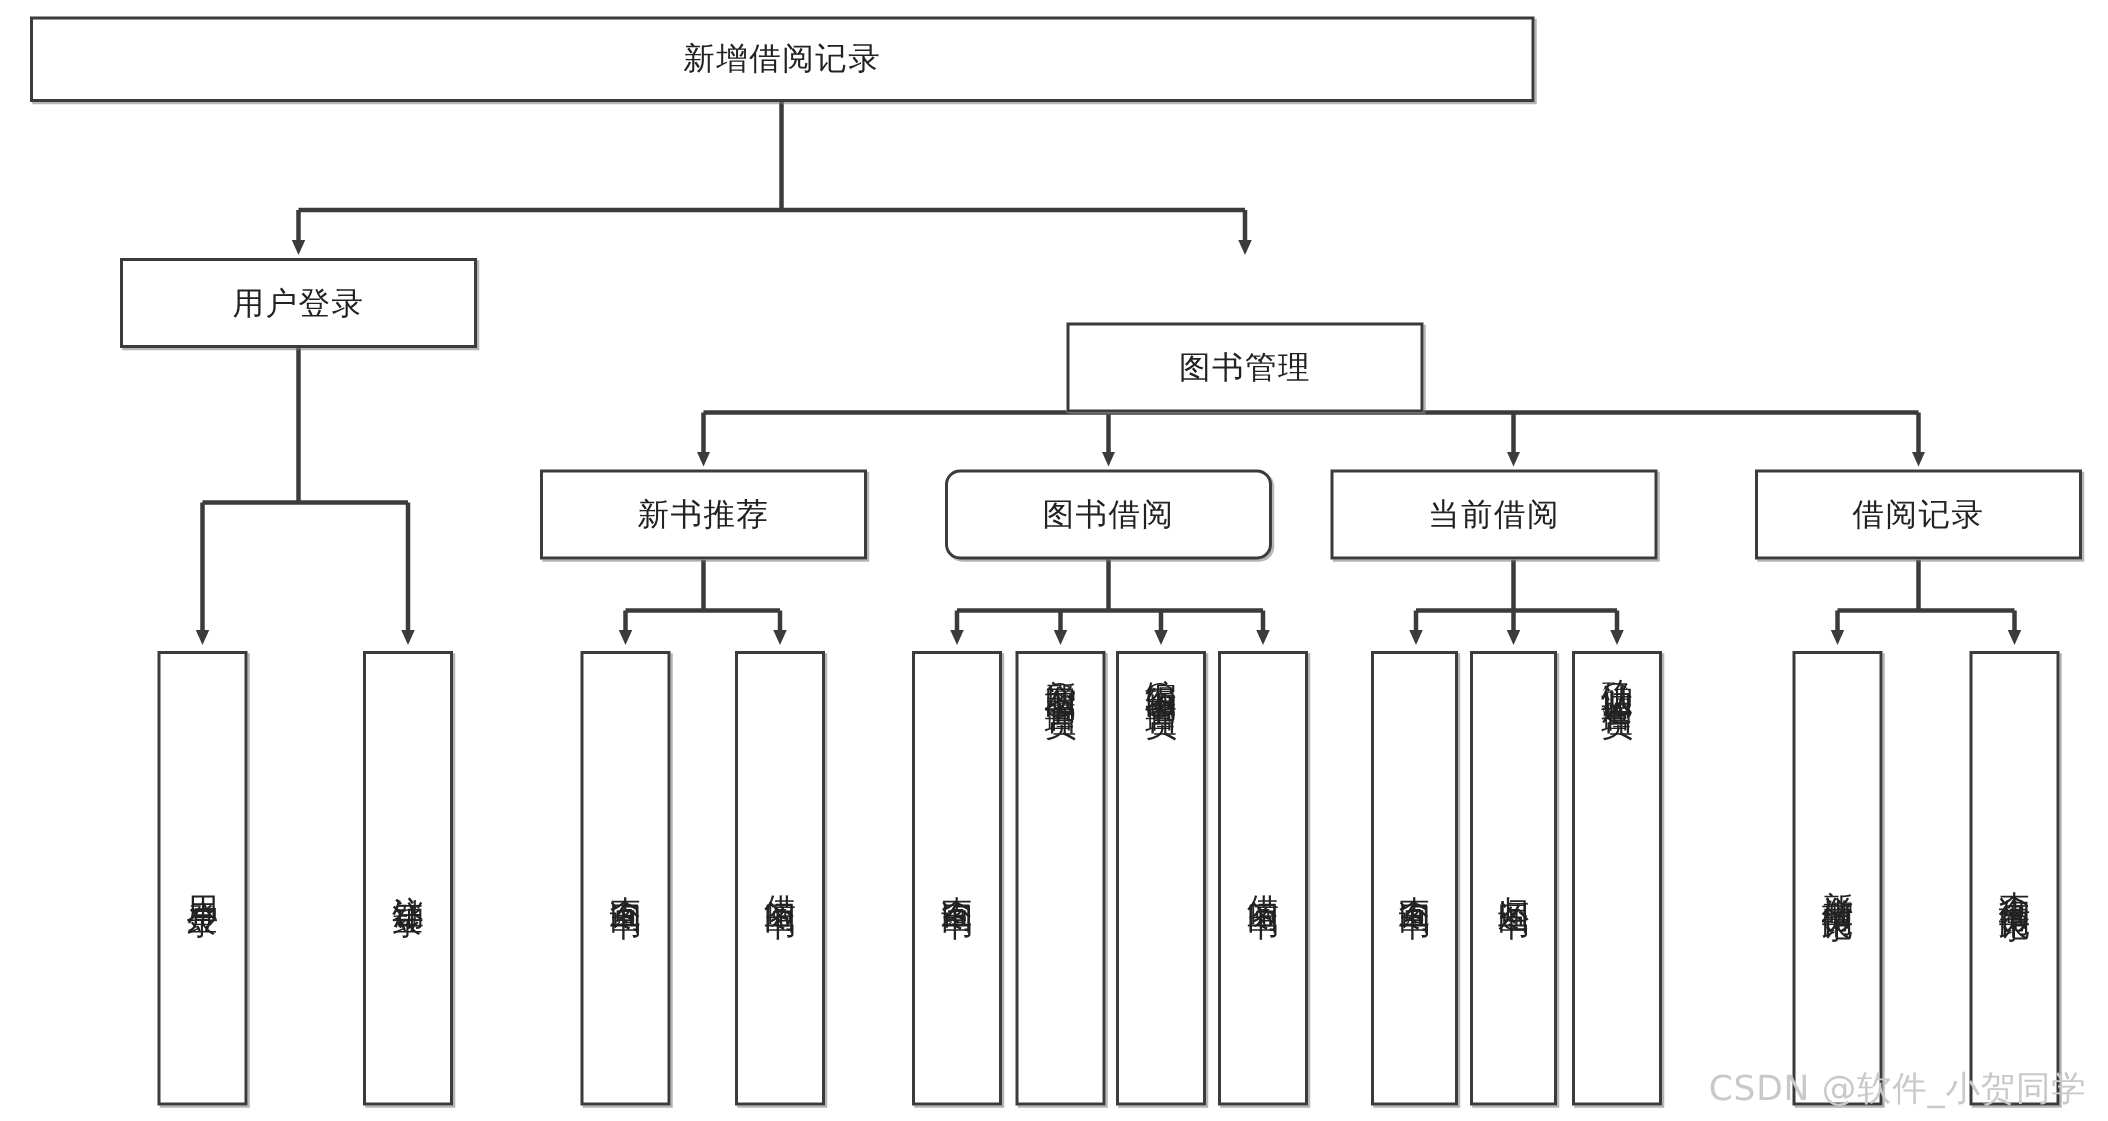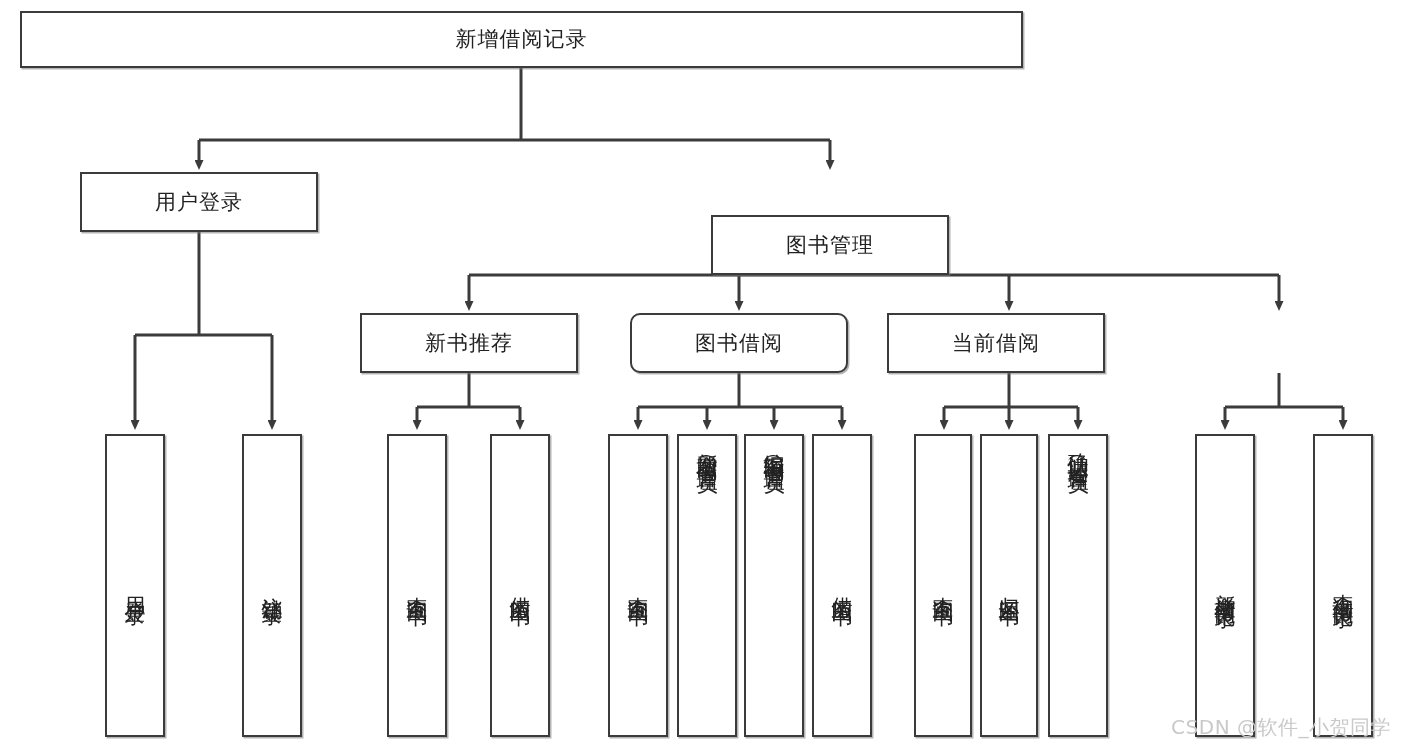--- a/index.html
+++ b/index.html
@@ -56,21 +56,21 @@
     justify-content: center;
     padding-top: 0px;
   }
   .node-box.vertical.v-center {
     align-items: center;
   }
   .watermark {
     position: absolute;
     right: 14px;
     bottom: 6px;
-    font-size: 20px;
+    font-size: 23px;
     color: #c9c9c9;
     letter-spacing: 0.5px;
     white-space: nowrap;
     pointer-events: none;
   }
 </style>
 </head>
 <body>
 
 <div id="diagram-root">
@@ -138,20 +138,23 @@
 
   <div class="node-box" style="left:360px; top:313px; width:218px; height:60px;">
     <span class="node-label">新书推荐</span>
   </div>
   <div class="node-box" style="left:630px; top:313px; width:218px; height:60px;border-radius:10px;">
     <span class="node-label">图书借阅</span>
   </div>
   <div class="node-box" style="left:858px; top:313px; width:218px; height:60px;margin-left:29px;">
     <span class="node-label">当前借阅</span>
   </div>
+  <div class="node-box" style="left:1170px; top:313px; width:218px; height:60px;">
+    <span class="node-label">借阅记录</span>
+  </div>
 
   <div class="node-box vertical v-center" style="left:105px; top:434px; width:60px; height:303px;">
     <span class="node-label">用户登录</span>
   </div>
   <div class="node-box vertical v-center" style="left:242px; top:434px; width:60px; height:303px;">
     <span class="node-label">注销登录</span>
   </div>
 
   <div class="node-box vertical v-center" style="left:387px; top:434px; width:60px; height:303px;">
     <span class="node-label">查询图书</span>

